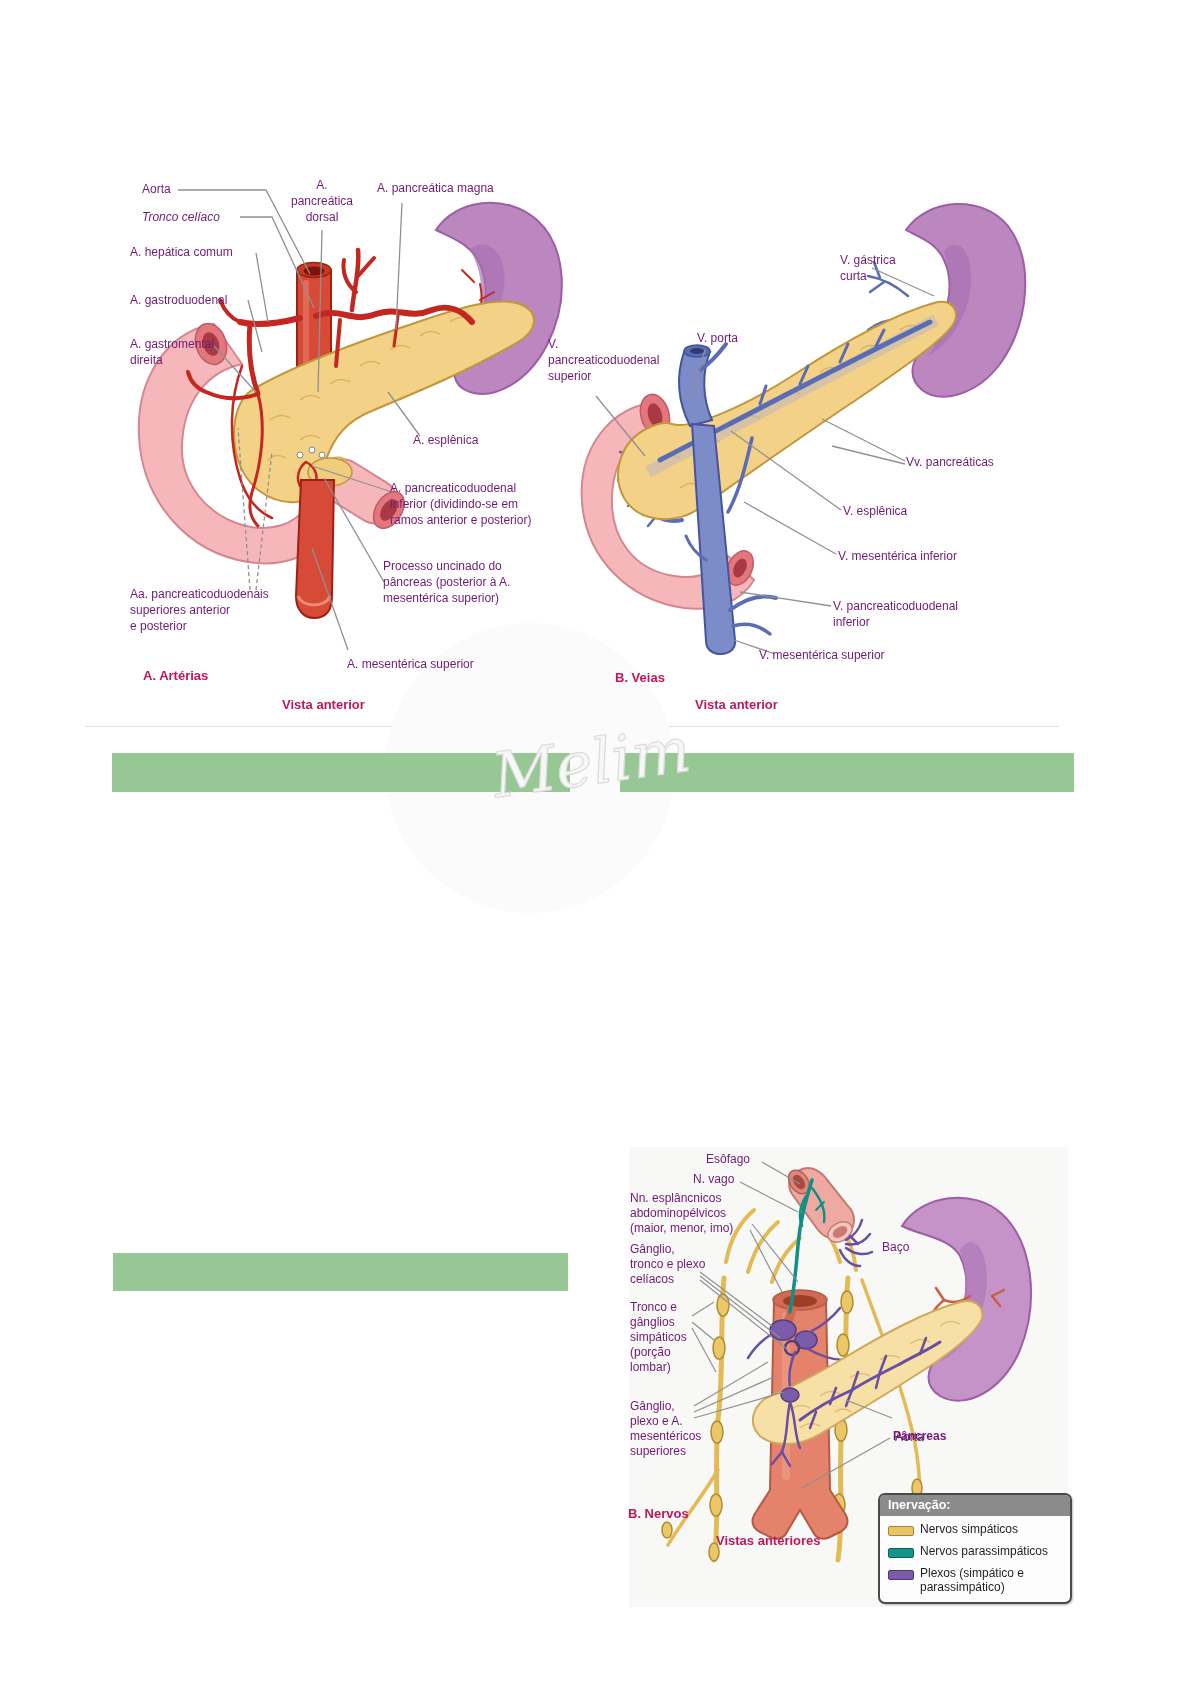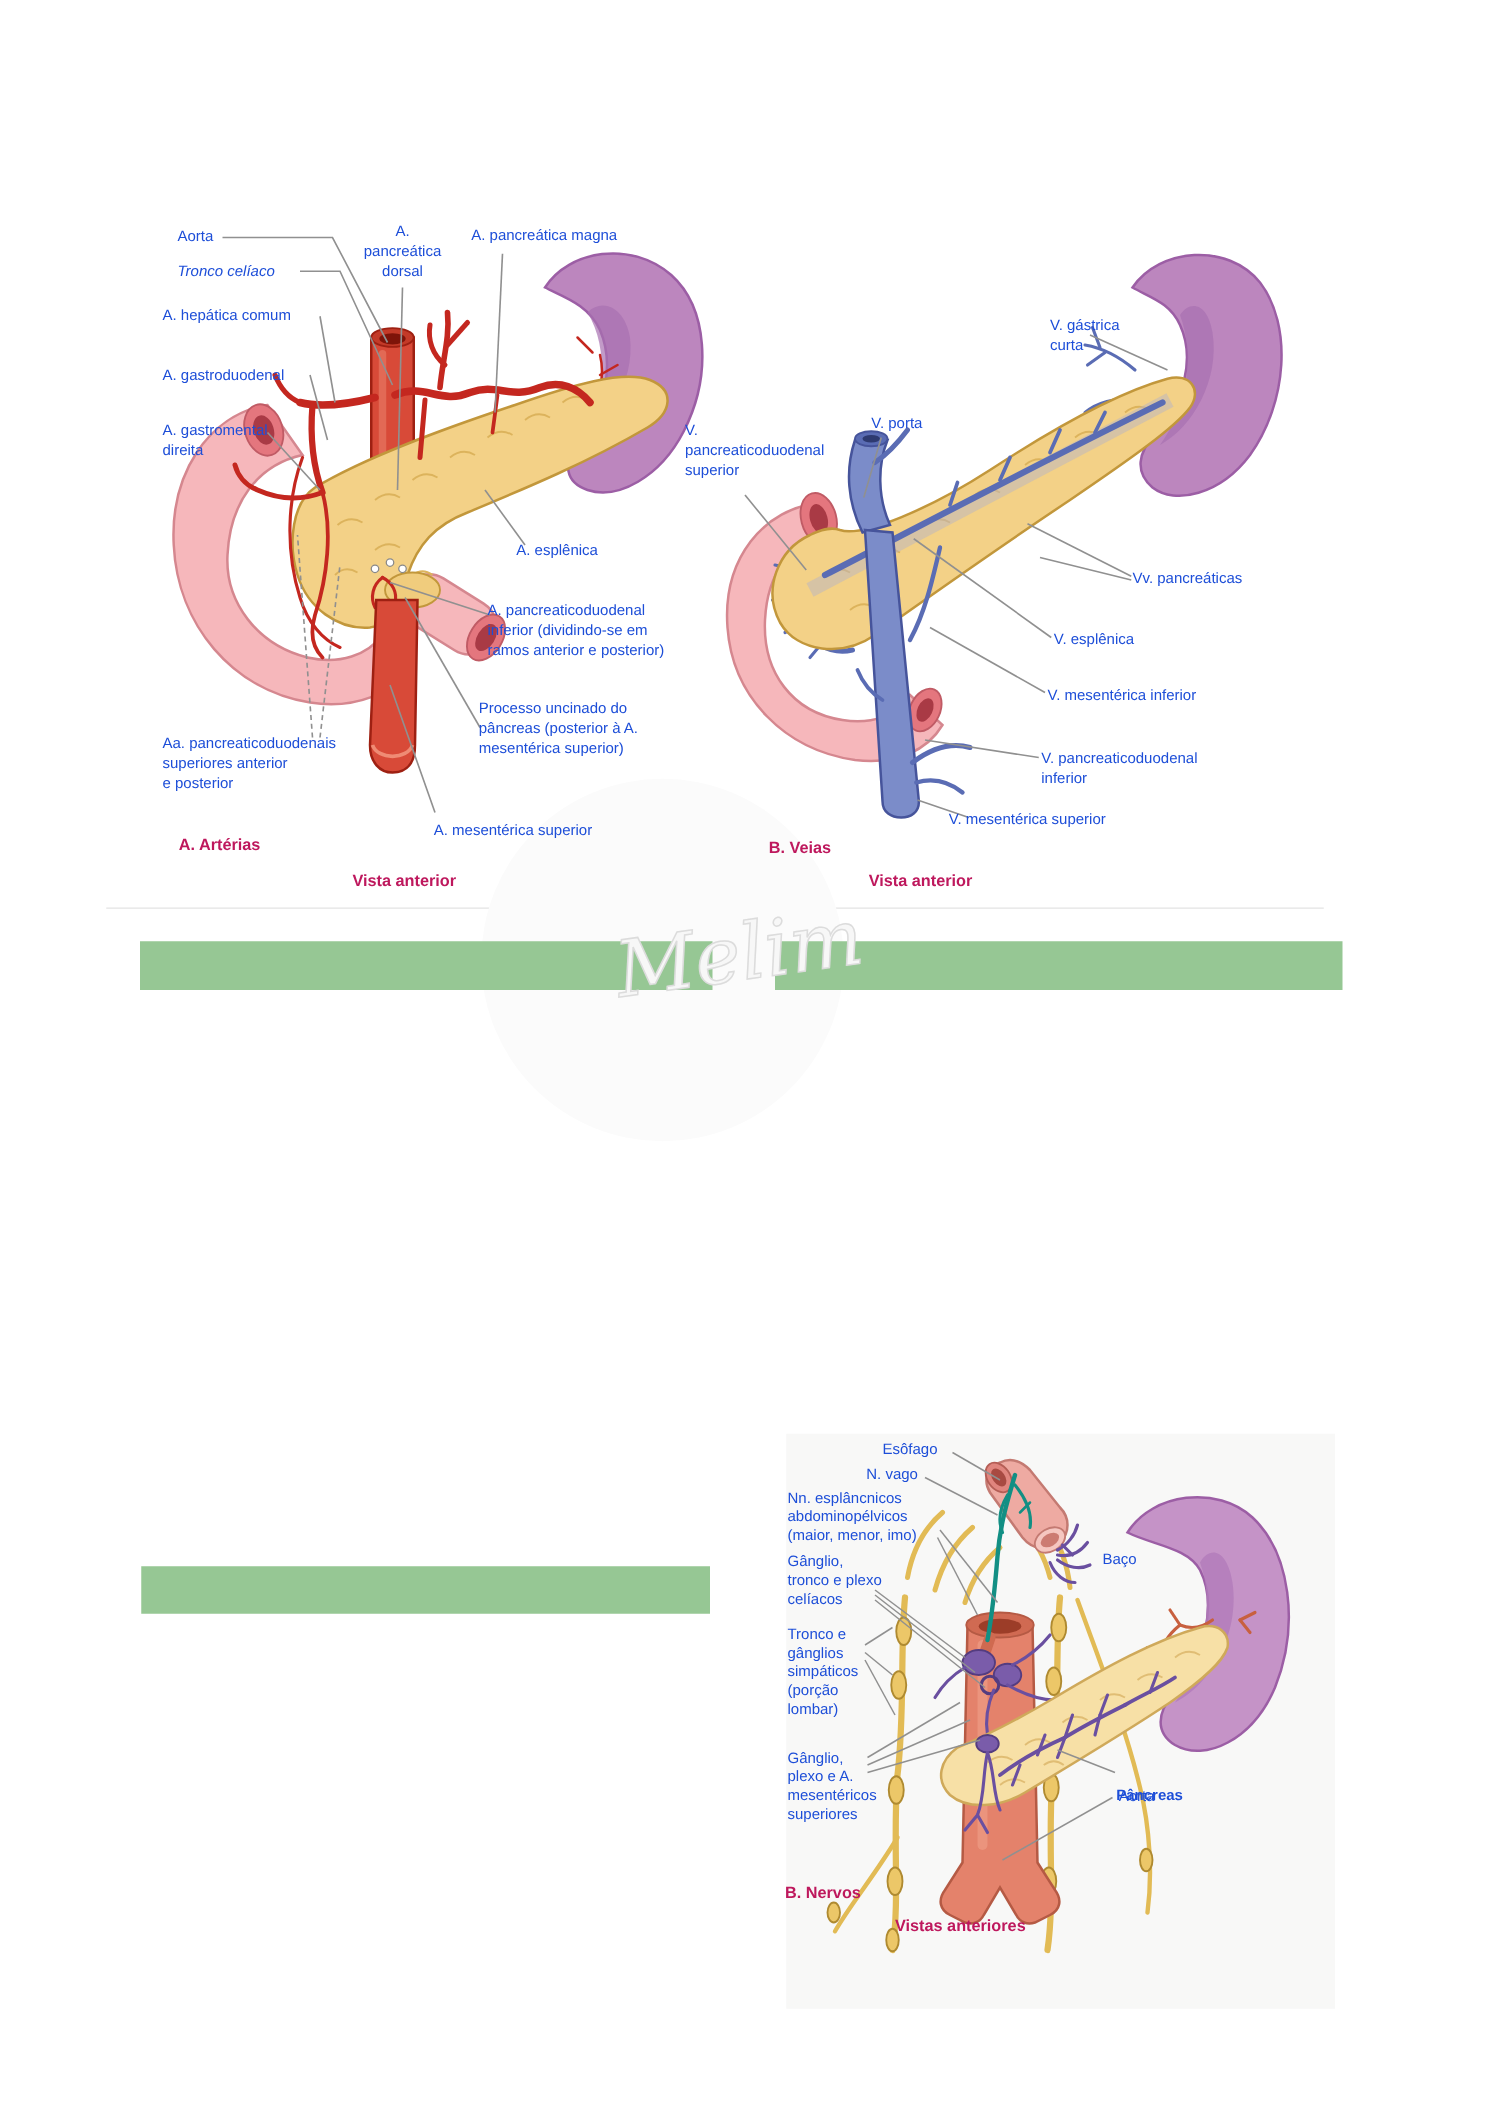--- a/index.html
+++ b/index.html
@@ -7,21 +7,21 @@
         font-family:"Liberation Sans",sans-serif;}
   svg.art{position:absolute;left:0;top:0;z-index:1;}
   .figline{position:absolute;left:85px;top:726px;width:974px;height:1px;background:#e3e3e3;z-index:1;}
   .wm-circle{position:absolute;left:385px;top:623px;width:290px;height:290px;border-radius:50%;
              background:#fbfbfb;z-index:2;}
   .hl{position:absolute;height:39px;z-index:3;}
   .wm-text{position:absolute;left:492px;top:726px;z-index:4;
            font-family:"DejaVu Serif",serif;font-style:italic;font-size:62px;
            color:rgba(248,248,248,0.92);-webkit-text-stroke:1.2px #dcdcdc;
            text-shadow:0 0 1px #e2e2e2;transform:rotate(-8deg);}
-  .lbl{position:absolute;z-index:5;font-size:12px;line-height:16px;color:#1d4ed8;white-space:pre-line;}
+  .lbl{position:absolute;z-index:5;font-size:12px;line-height:16px;color:#701a75;white-space:pre-line;}
   .lbl.c3{line-height:15px;}
   .cap{position:absolute;z-index:5;font-size:13px;font-weight:bold;color:#be185d;white-space:nowrap;}
   .legend{position:absolute;left:878px;top:1493px;width:190px;z-index:6;background:#fdfdfd;
           border:2px solid #4b4b4b;border-radius:7px;overflow:hidden;box-shadow:1px 1px 2px rgba(0,0,0,.25);}
   .legend-hdr{background:#8b8b8b;color:#ffffff;font-size:12.5px;font-weight:bold;
               padding:3px 8px 4px 8px;}
   .legend-item{display:flex;align-items:flex-start;padding:6px 6px 2px 8px;}
   .swatch{width:24px;height:8px;border-radius:2px;margin:4px 6px 0 0;flex:0 0 auto;}
   .sw0{border:1.5px solid #a8842c;}
   .sw1{border:1.5px solid #0b6158;}
@@ -411,14 +411,30 @@
   <div class="lbl c3" style="left:630px;top:1399px;">Gânglio,
 plexo e A.
 mesentéricos
 superiores</div>
   <div class="lbl" style="left:882px;top:1239px;">Baço</div>
   <div class="lbl" style="left:893px;top:1408px;font-weight:bold;margin-top:20px;">Pâncreas</div>
   <div class="lbl" style="left:895px;top:1429px;">Aorta</div>
   <div class="cap" style="left:628px;top:1506px;">B. Nervos</div>
   <div class="cap" style="left:716px;top:1533px;">Vistas anteriores</div>
 
+  <div class="legend">
+    <div class="legend-hdr">Inervação:</div>
+    <div class="legend-item">
+      <span class="swatch sw0" style="background: rgb(233, 196, 100);"></span>
+      <span class="txt">Nervos simpáticos</span>
+    </div>
+    <div class="legend-item">
+      <span class="swatch sw1" style="background: rgb(22, 148, 138);"></span>
+      <span class="txt">Nervos parassimpáticos</span>
+    </div>
+    <div class="legend-item" style="padding-bottom:8px;">
+      <span class="swatch sw2" style="background: rgb(122, 91, 168);"></span>
+      <span class="txt">Plexos (simpático e
+parassimpático)</span>
+    </div>
+  </div>
 
 </div>
 
 </body></html>

